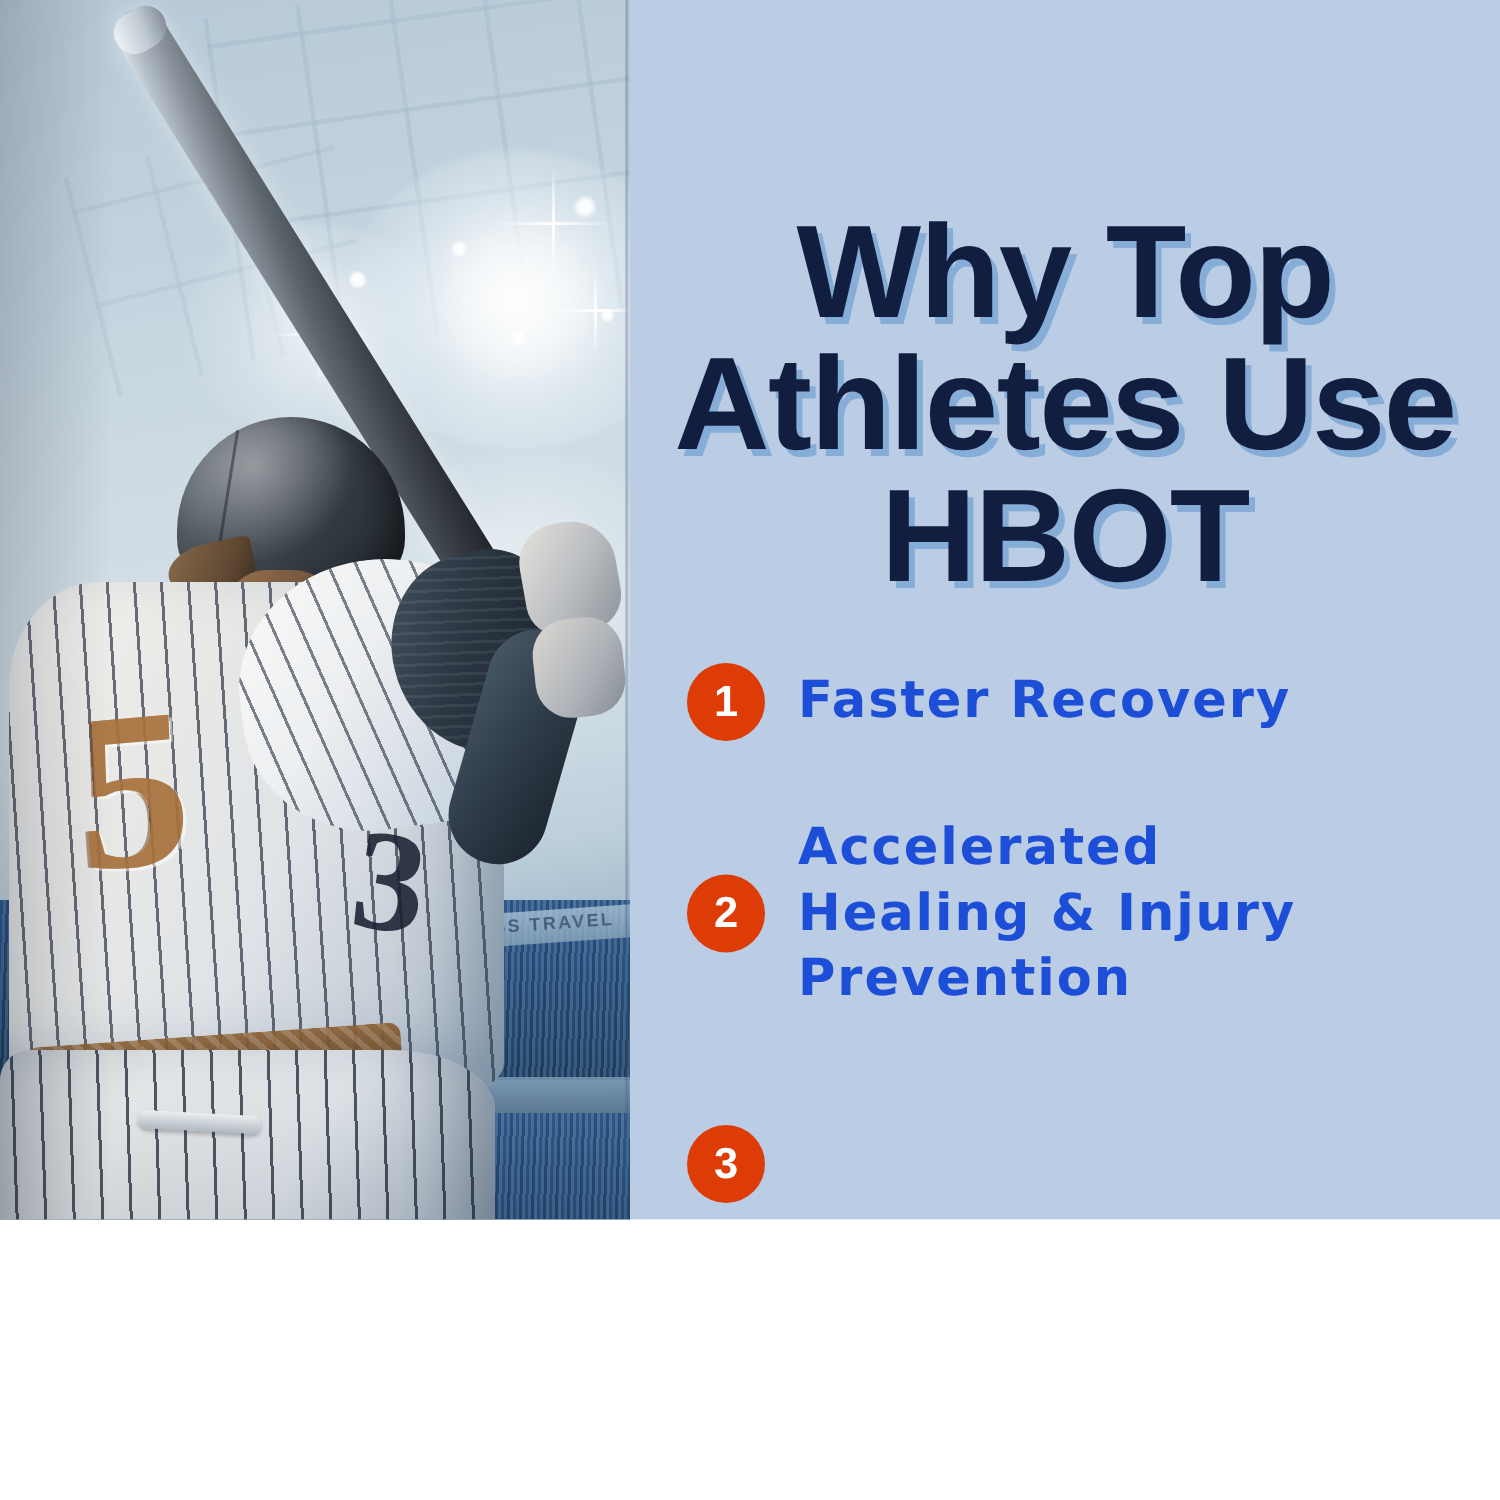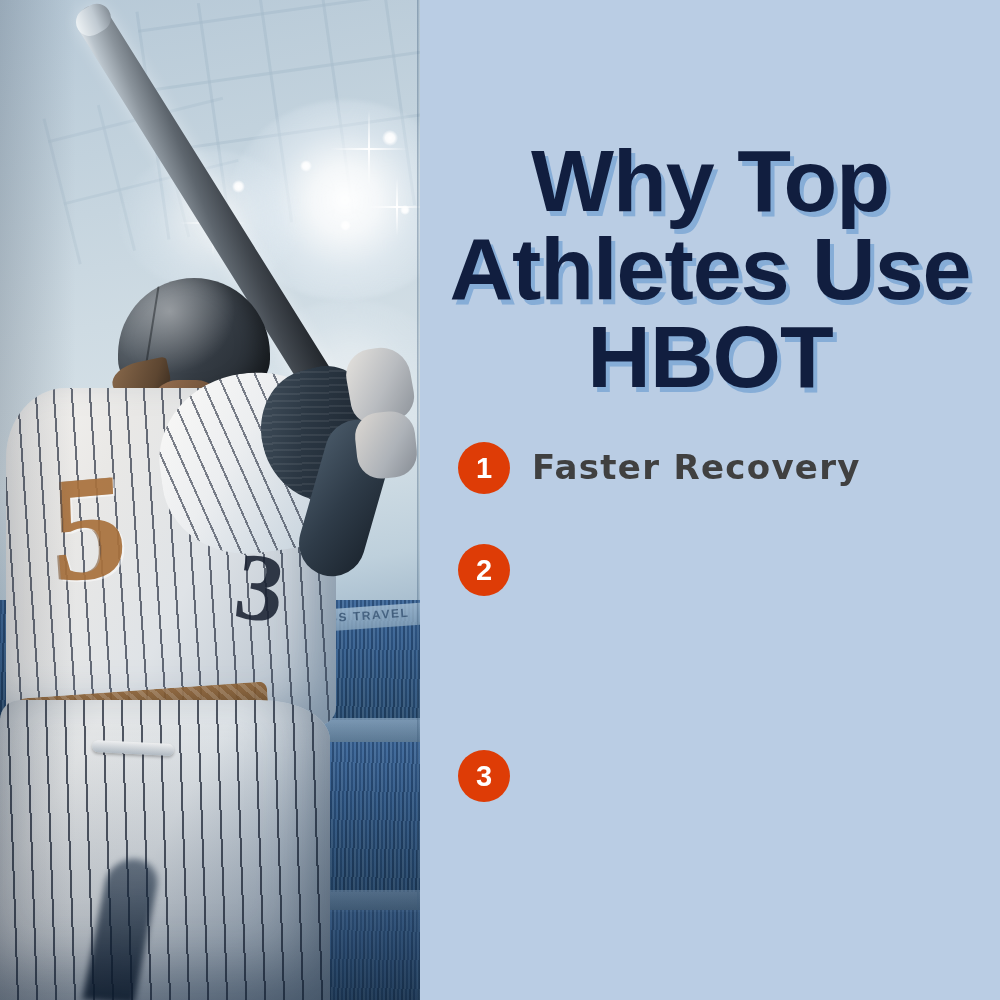--- a/index.html
+++ b/index.html
@@ -7,21 +7,21 @@
     padding: 0;
     background: #ffffff;
   }
   body {
     font-family: "Liberation Sans", sans-serif;
   }
 
   .canvas {
     position: relative;
     width: 1000px;
-    height: 1000px;
+    height: 813px;
     overflow: hidden;
     background: #bacde4;
   }
 
   
   .photo-panel {
     position: absolute;
     left: 0;
     top: 0;
     width: 420px;
@@ -442,21 +442,21 @@
     line-height: 52px;
     text-align: center;
     user-select: none;
   }
   .benefit-text {
     font-family: "DejaVu Sans", sans-serif;
     font-weight: 700;
     font-size: 34px;
     line-height: 1.28;
     letter-spacing: 1.3px;
-    color: #404040;
+    color: #1d4ed8;
     white-space: pre-line;
   }
 </style>
 </head>
 <body>
 
 <div class="canvas">
 
   <div class="photo-panel">
     <div class="sky"></div>
@@ -537,20 +537,23 @@
 
     <div class="benefits">
 
       <div class="benefit-row" style="left:38px; top:10px;">
         <div class="badge">1</div>
         <div class="benefit-text">Faster Recovery</div>
       </div>
 
       <div class="benefit-row" style="left:38px; top:112px;">
         <div class="badge">2</div>
+        <div class="benefit-text">Accelerated
+Healing &amp; Injury
+Prevention</div>
       </div>
 
       <div class="benefit-row" style="left:38px; top:318px;">
         <div class="badge">3</div>
       </div>
 
     </div>
   </div>
 
 </div>

